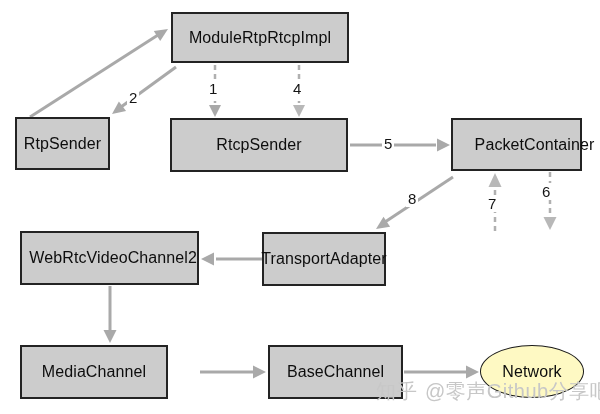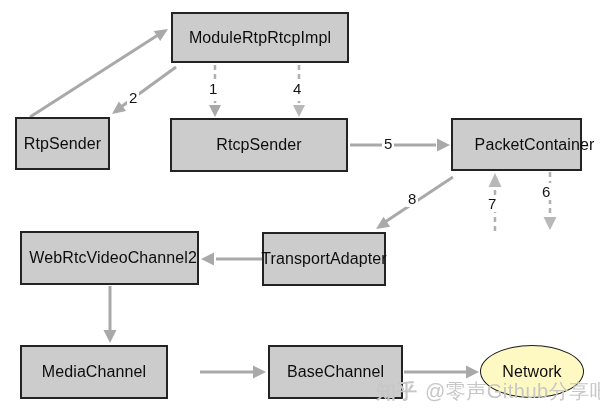--- a/index.html
+++ b/index.html
@@ -18,21 +18,21 @@
     background:#fef9c3;border:1.6px solid #1c1c1c;border-radius:50%;
   }
   .edge-label{
     position:absolute;background:#ffffff;color:#141414;
     font-size:15px;line-height:17px;padding:0 2px;white-space:nowrap;
   }
   .watermark{
     position:absolute;left:376px;top:379px;color:#c7c7c7;
     font-size:20px;line-height:24px;white-space:nowrap;user-select:none;
   }
-  .watermark .brand{font-weight:bold;letter-spacing:1px;}
+  .watermark .brand{font-weight:normal;letter-spacing:1px;}
   .watermark .handle{margin-left:7px;letter-spacing:.5px;}
   svg .solid{stroke:#a9a9a9;stroke-width:3;fill:none;}
   svg .dashed{stroke:#b0b0b0;stroke-width:2.5;fill:none;stroke-dasharray:5 4;}
   svg .head{fill:#a9a9a9;stroke:none;}
   svg .head.light{fill:#b8b8b8;}
 </style>
 </head>
 <body>
 
 <div class="stage">

